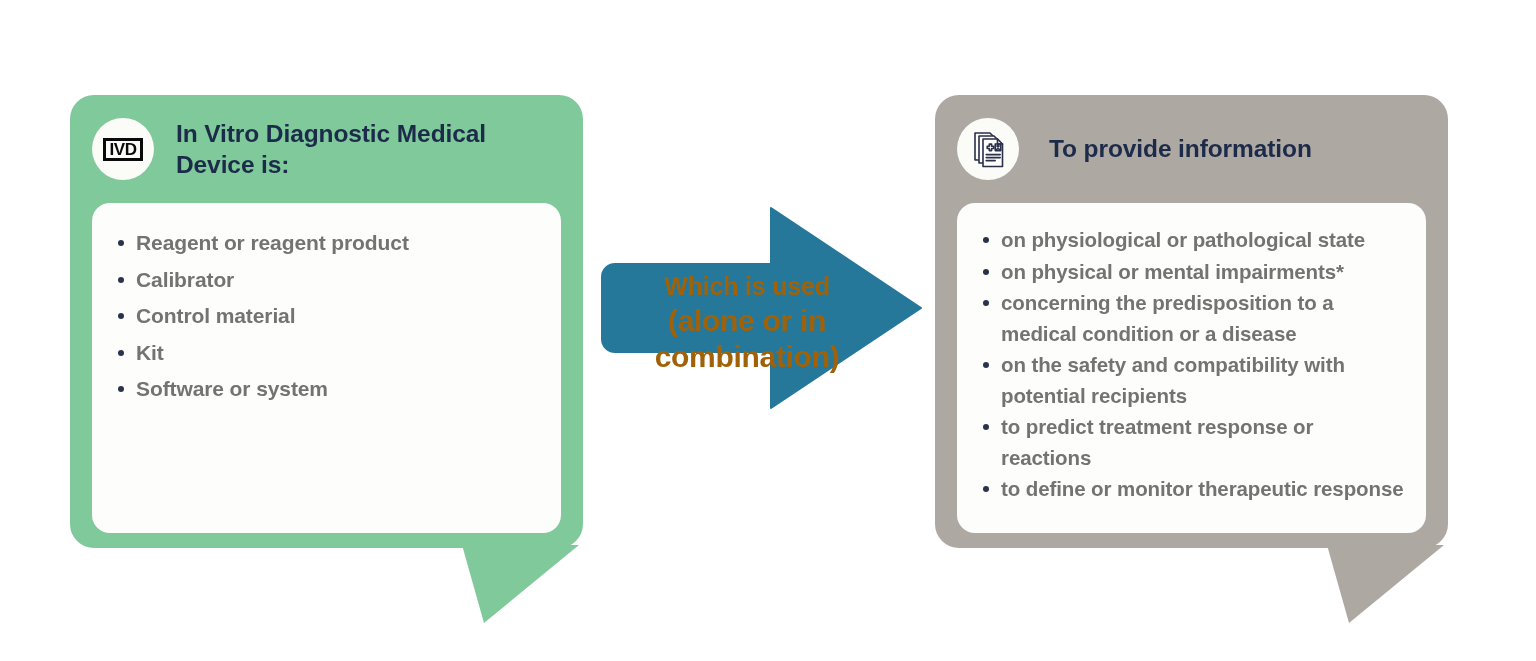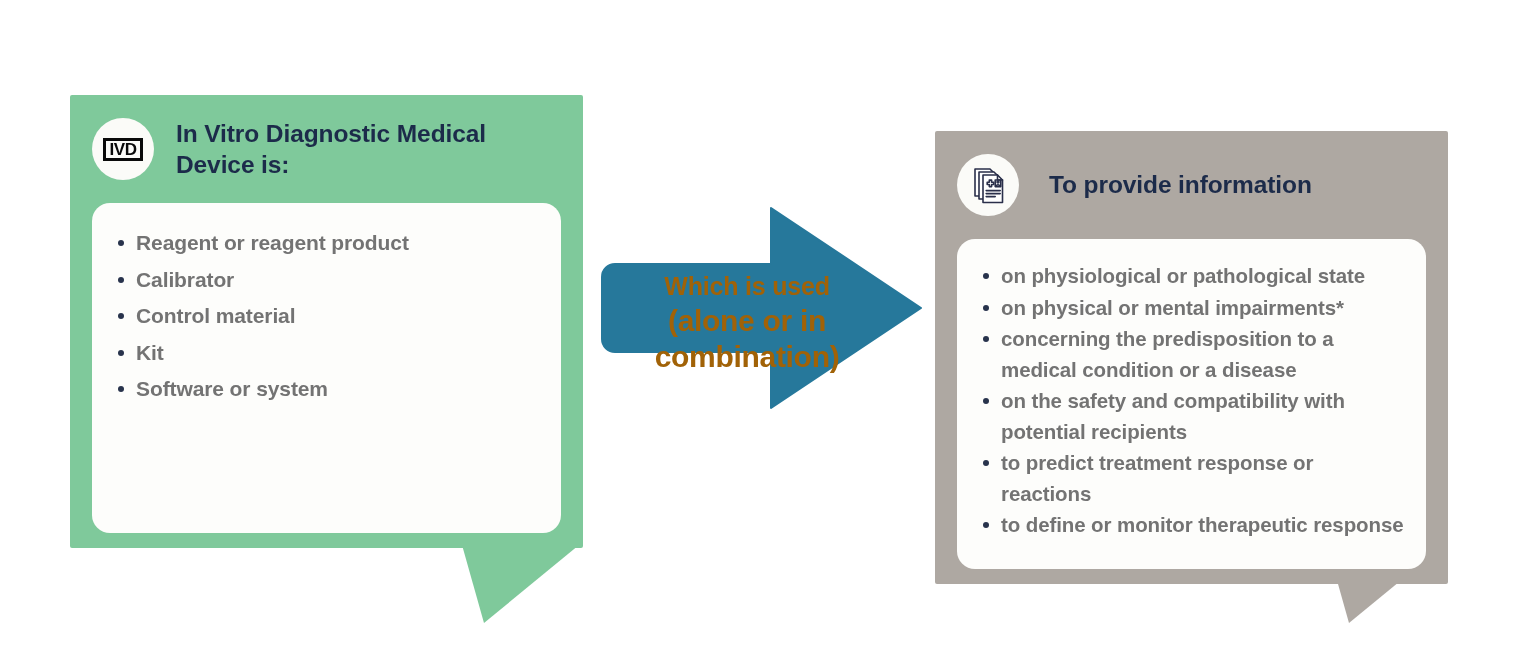--- a/index.html
+++ b/index.html
@@ -22,42 +22,42 @@
   
   .panel {
     position: absolute;
   }
   .panel-body {
     position: absolute;
     left: 0;
     top: 0;
     width: 100%;
     height: 453px;
-    border-radius: 2px;
+    border-radius: 24px;
   }
   .panel-tail {
     position: absolute;
     width: 0;
     height: 0;
   }
 
   
   .panel-green           { left: 70px;  top: 95px;  width: 513px; height: 530px; }
   .panel-green .panel-body { background: #7FC99B; }
   .panel-green .panel-tail {
     left: 392px;
     top: 450px;
     border-left: 22px solid transparent;
     border-top: 78px solid #7FC99B;
     border-right: 95px solid transparent;
   }
 
   
   .panel-grey            { left: 935px; top: 95px;  width: 513px; height: 530px; }
-  .panel-grey .panel-body { background: #AEA8A2; margin-top: 36px; }
+  .panel-grey .panel-body { background: #AEA8A2; }
   .panel-grey .panel-tail {
     left: 392px;
     top: 450px;
     border-left: 22px solid transparent;
     border-top: 78px solid #AEA8A2;
     border-right: 95px solid transparent;
   }
 
   
   .panel-header {

